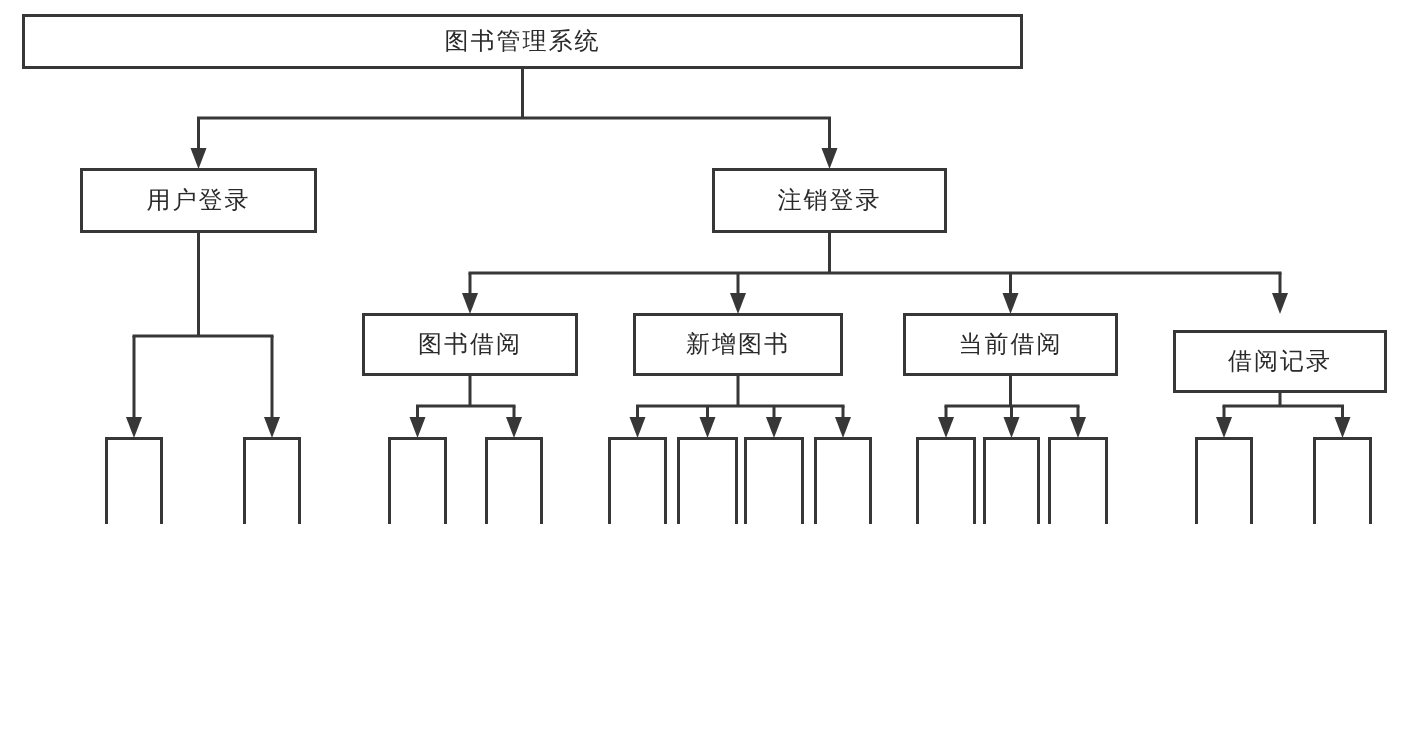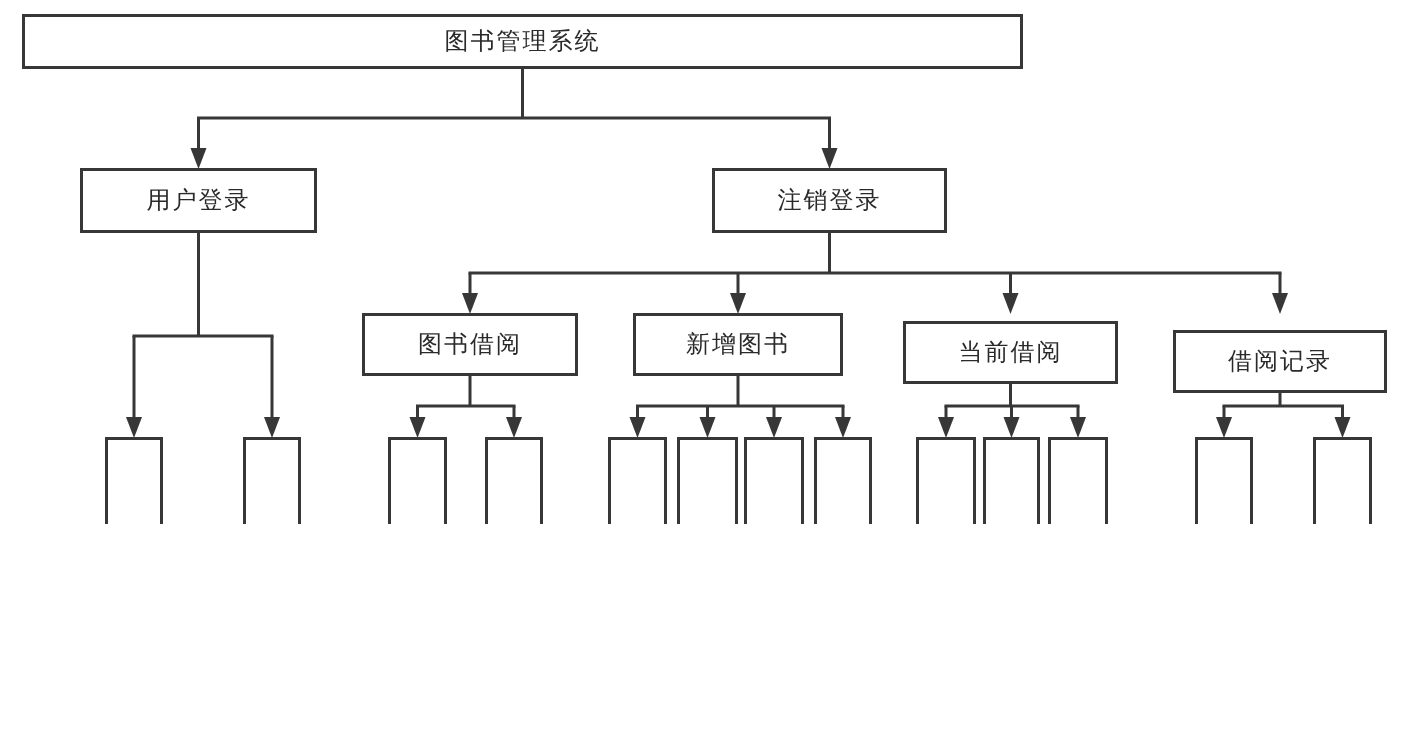--- a/index.html
+++ b/index.html
@@ -124,21 +124,21 @@
       </div>
       <div class="node h" style="left: 712px; top: 168px; width: 235px; height: 65px;">
         <span class="label">注销登录</span>
       </div>
       <div class="node h" style="left: 362px; top: 313px; width: 216px; height: 63px;">
         <span class="label">图书借阅</span>
       </div>
       <div class="node h" style="left: 633px; top: 313px; width: 210px; height: 63px;">
         <span class="label">新增图书</span>
       </div>
-      <div class="node h" style="left: 903px; top: 321px; width: 215px; height: 63px;">
+      <div class="node h" style="left: 903px; top: 313px; width: 215px; height: 63px;">
         <span class="label">当前借阅</span>
       </div>
       <div class="node h" style="left: 1173px; top: 330px; width: 214px; height: 63px;">
         <span class="label">借阅记录</span>
       </div>
       <div class="node v" style="left: 105px; top: 437px; width: 58px; height: 298px;">
         <span class="label">用户登录</span>
       </div>
       <div class="node v" style="left: 243px; top: 437px; width: 58px; height: 298px;">
         <span class="label">注销登录</span>

